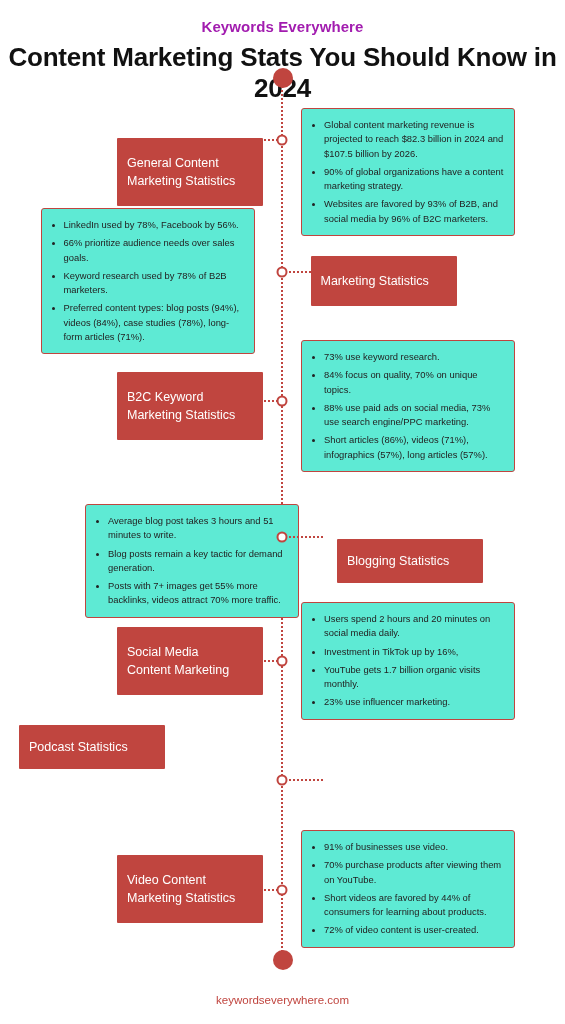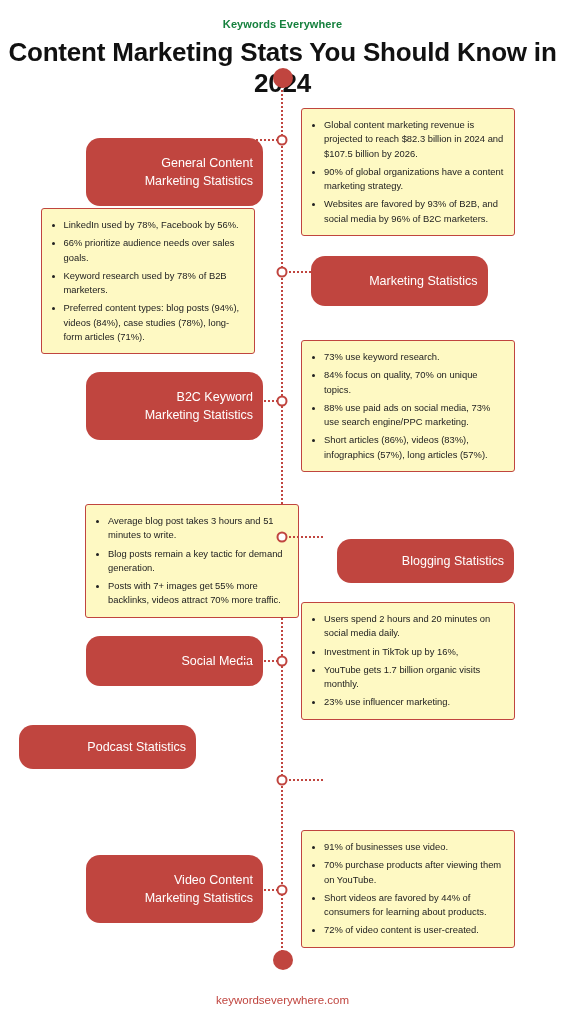--- a/index.html
+++ b/index.html
@@ -15,22 +15,22 @@
     color: #222;
     overflow: hidden;
   }
 
   
   .header {
     text-align: center;
     padding-top: 18px;
   }
   .brand {
-    color: #15803d;
-    font-size: 11px;
+    color: #a21caf;
+    font-size: 15px;
     font-weight: bold;
     letter-spacing: 0.1px;
     margin-bottom: 7px;
   }
   .main-title {
     color: #111;
     font-size: 26px;
     font-weight: bold;
     letter-spacing: -0.2px;
   }
@@ -89,32 +89,32 @@
     position: absolute;
     height: 0;
     border-top: 2px dotted #c0453f;
     transform: translateY(-50%);
   }
 
   
   .label-card {
     background: #c0453f;
     color: #ffffff;
-    border-radius: 14px;
+    border-radius: 1px;
     padding: 13px 10px;
-    text-align: right;
+    text-align: left;
     font-size: 12.5px;
     line-height: 1.45;
-    width: 177px;
+    width: 146px;
   }
   .label-card.narrow { padding-top: 16px; padding-bottom: 16px; }
 
   
   .bullet-card {
-    background: #fef9c3;
+    background: #5eead4;
     border: 1px solid #c0453f;
     border-radius: 3px;
     padding: 9px 10px 9px 4px;
     width: 214px;
   }
   .bullet-card ul {
     margin: 0;
     padding-left: 18px;
     list-style: disc;
   }
@@ -199,21 +199,21 @@
         <div>B2C Keyword</div>
         <div>Marketing Statistics</div>
       </div>
     </div>
     <div class="side right">
       <div class="bullet-card">
         <ul>
           <li>73% use keyword research.</li>
           <li>84% focus on quality, 70% on unique topics.</li>
           <li>88% use paid ads on social media, 73% use search engine/PPC marketing.</li>
-          <li>Short articles (86%), videos (83%), infographics (57%), long articles (57%).</li>
+          <li>Short articles (86%), videos (71%), infographics (57%), long articles (57%).</li>
         </ul>
       </div>
     </div>
   </div>
   <div class="connector" style="left:241px; top:401px; width:41px;"></div>
   <div class="node" style="top:401px;"></div>
 
   <div class="row" style="top:504px;margin-left:36px;">
     <div class="side left">
       <div class="bullet-card">
@@ -230,20 +230,21 @@
       </div>
     </div>
   </div>
   <div class="connector" style="left:282px; top:537px; width:41px;"></div>
   <div class="node" style="top:537px;"></div>
 
   <div class="row" style="top:602px;">
     <div class="side left">
       <div class="label-card narrow">
         <div>Social Media</div>
+        <div>Content Marketing</div>
       </div>
     </div>
     <div class="side right">
       <div class="bullet-card">
         <ul>
           <li>Users spend 2 hours and 20 minutes on social media daily.</li>
           <li>Investment in TikTok up by 16%,</li>
           <li>YouTube gets 1.7 billion organic visits monthly.</li>
           <li>23% use influencer marketing.</li>
         </ul>

